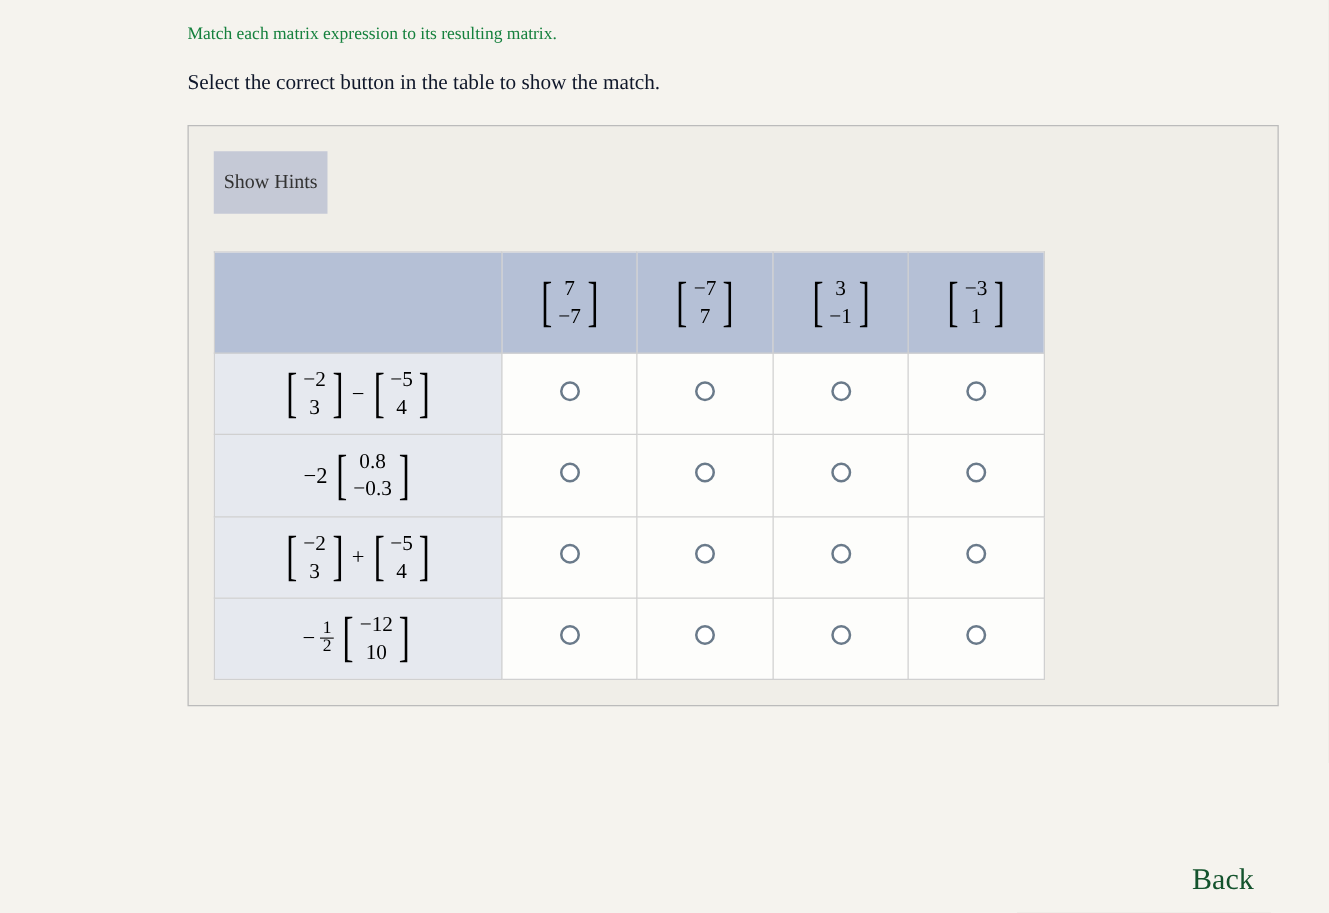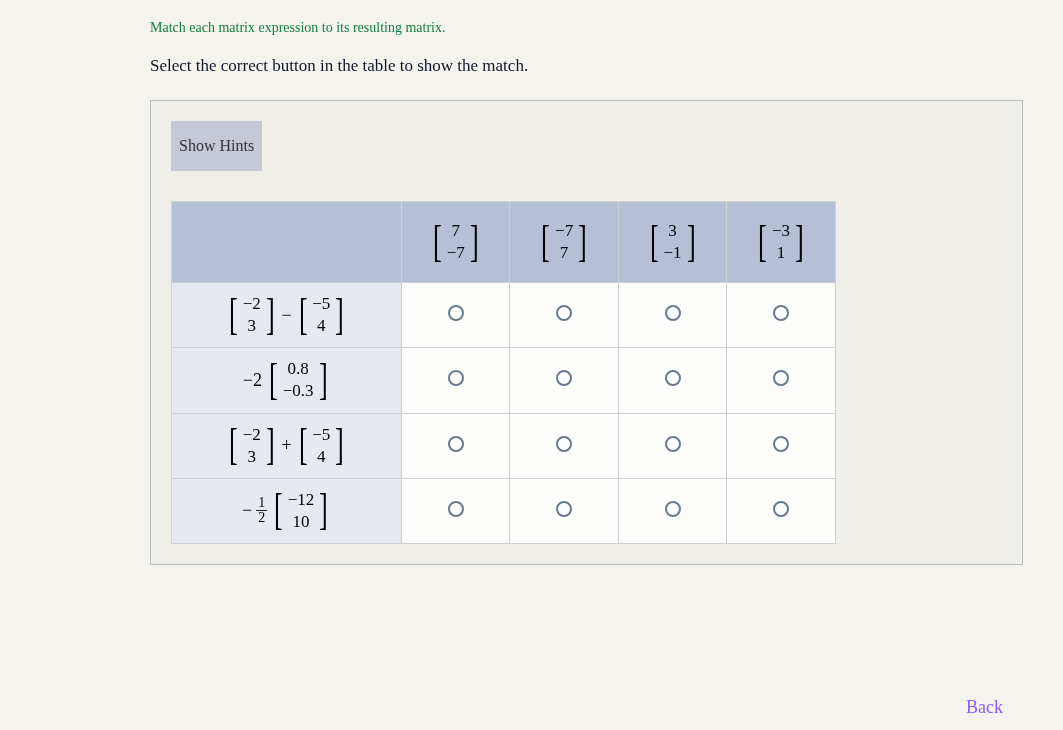--- a/index.html
+++ b/index.html
@@ -115,22 +115,22 @@
       font-size: 14px;
       line-height: 1;
       vertical-align: middle;
     }
     .frac .n { border-bottom: 1px solid #222; padding: 0 2px; }
     .frac .d { padding: 0 2px; }
     .back-btn {
       position: absolute;
       right: 60px;
       bottom: 12px;
-      font-size: 18px;
-      color: #8b5cf6;
+      font-size: 24px;
+      color: #14532d;
       background: none;
       border: none;
       cursor: pointer;
       font-family: inherit;
     }
   </style>
 </head>
 <body>
 
 <div class="left-bezel"></div>

